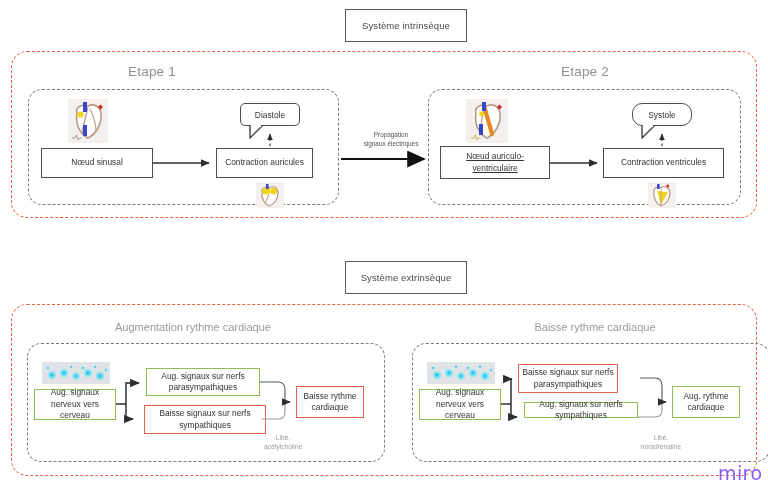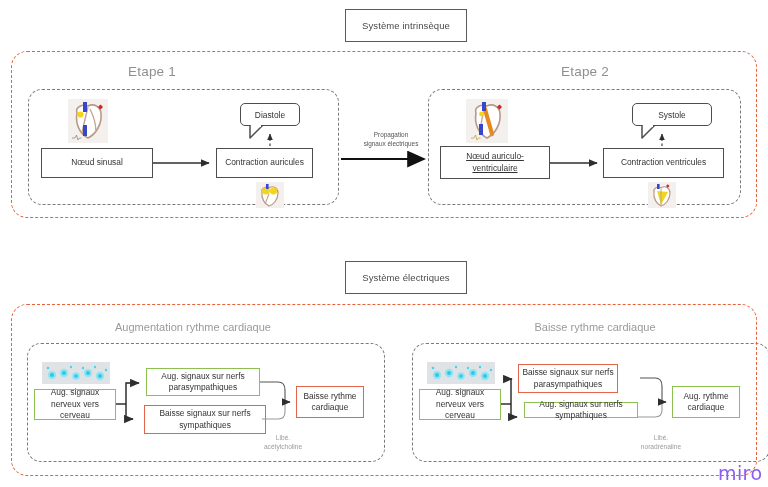--- a/index.html
+++ b/index.html
@@ -168,41 +168,41 @@
   </div>
 
   <div class="abs pbox" style="left:440px;top:146px;width:110px;height:33px;text-decoration:underline;">
     <span>Nœud auriculo-ventriculaire</span>
   </div>
 
   <div class="abs pbox" style="left:603px;top:148px;width:121px;height:30px;">
     <span>Contraction ventricules</span>
   </div>
 
-  <div class="abs bubble" style="left:632px;top:103px;width:80px;height:23px;">
+  <div class="abs bubble" style="left:632px;top:103px;width:60px;height:23px;border-radius:10px;">
     <span>Systole</span>
   </div>
 
   <div class="abs thumb" style="left:648px;top:182px;width:28px;height:26px;">
     <svg width="28" height="26" viewBox="0 0 28 26">
       <path d="M6 10 C5 6 10 4 13 6 C17 3 22 6 22 11 C22 18 17 23 13 24 C9 22 5 17 6 10 Z" fill="#ffffff" stroke="#b89a87" stroke-width="1.2"></path>
       <path d="M9 9 L13 23 L20 10 Z" fill="#f2d61e"></path>
       <path d="M13 7 L13 23" stroke="#c4a48f" stroke-width="1" fill="none"></path>
       <rect x="9" y="2" width="2.6" height="5" fill="#3a46c8"></rect>
       <path d="M18 4 l1.8 -1.8 1.8 1.8 -1.8 1.8 z" fill="#cc2b2b"></path>
     </svg>
   </div>
 
   <div class="abs annot-mid" style="left:348px;top:130px;width:86px;">
     <div>Propagation</div>
     <div>signaux électriques</div>
   </div>
 
   <div class="abs title-box" style="left:318px;top:261px;width:122px;height:33px;">
-    <span>Système électriques</span>
+    <span>Système extrinsèque</span>
   </div>
 
   <div class="abs orange-frame" style="left:11px;top:304px;width:746px;height:172px;"></div>
 
   <div class="abs sub-heading" style="left:88px;top:321px;width:210px;">Augmentation rythme cardiaque</div>
   <div class="abs sub-heading" style="left:490px;top:321px;width:210px;">Baisse rythme cardiaque</div>
 
   <div class="abs gray-frame" style="left:27px;top:343px;width:358px;height:119px;"></div>
   <div class="abs gray-frame" style="left:412px;top:343px;width:358px;height:119px;"></div>
 

